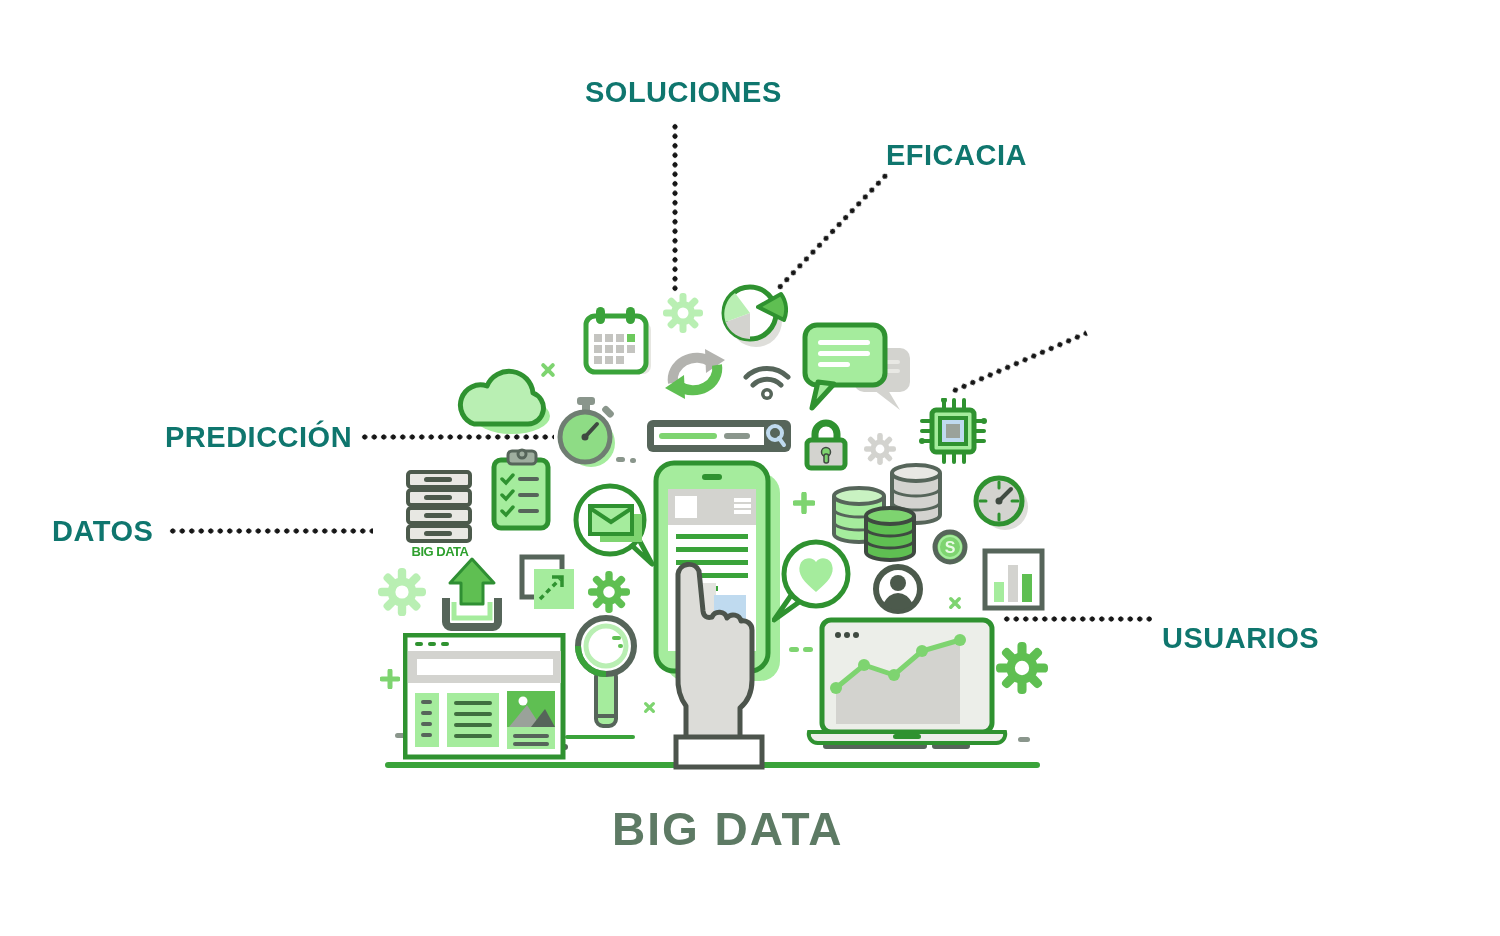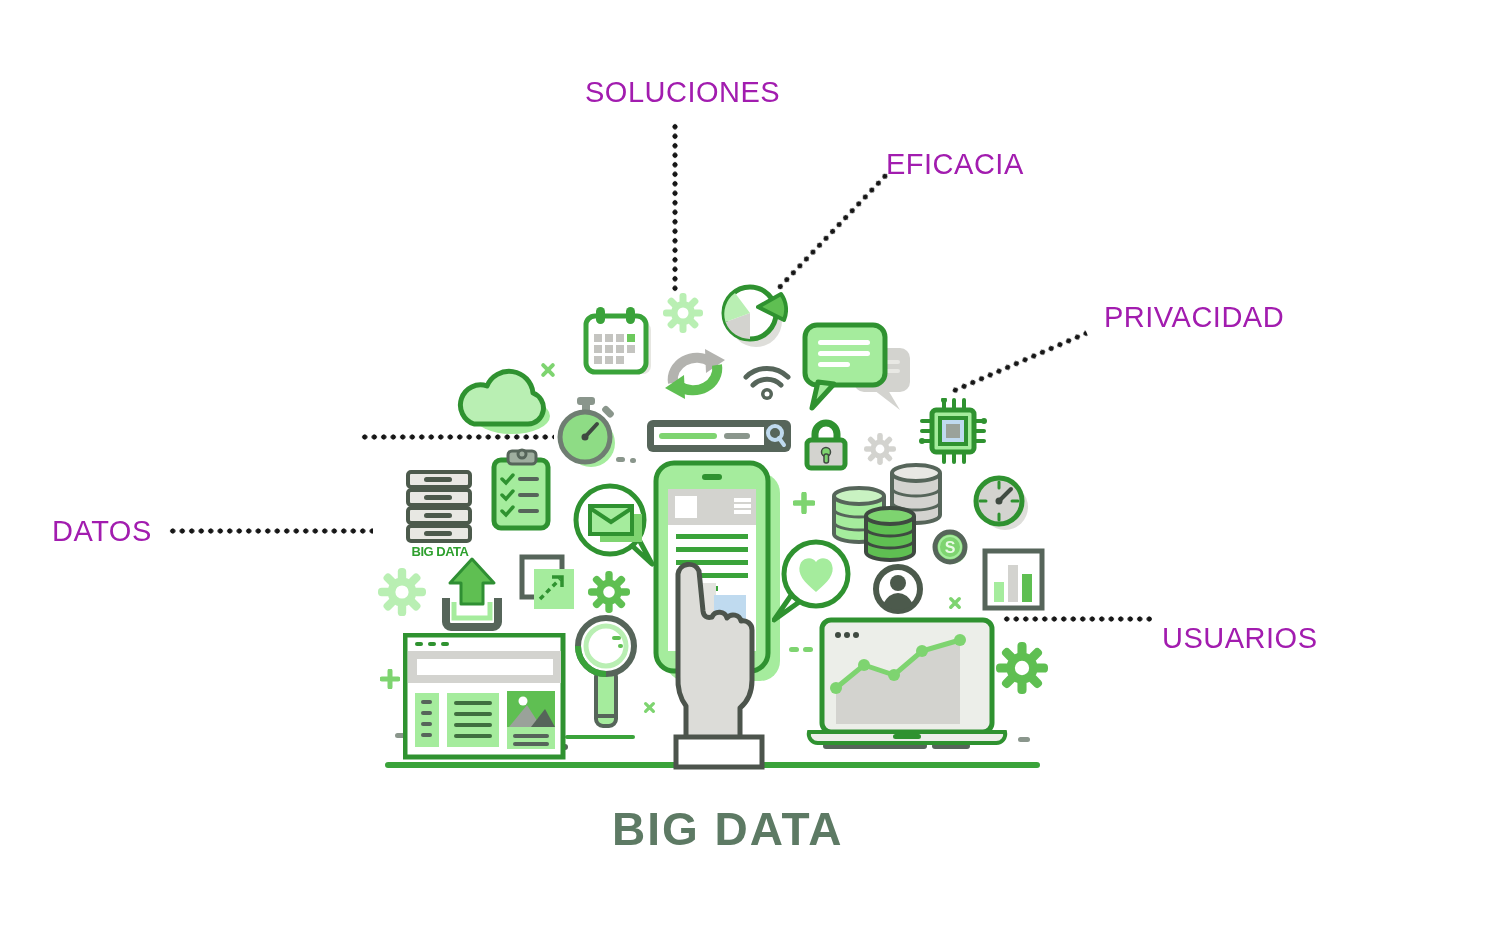--- a/index.html
+++ b/index.html
@@ -1,19 +1,19 @@
 <!DOCTYPE html>
 <html><head>
 <meta charset="utf-8">
 <style>
   html,body{margin:0;padding:0;background:#ffffff;}
   .canvas{position:relative;width:1500px;height:936px;background:#ffffff;overflow:hidden;
           font-family:"Liberation Sans", sans-serif;}
   .abs{position:absolute;}
-  .lbl{position:absolute;font-size:29px;color:#a21caf;letter-spacing:0.5px;white-space:nowrap;}
+  .lbl{position:absolute;font-size:29px;color:#0f766e;letter-spacing:0.5px;white-space:nowrap;font-weight:bold;}
   .title{position:absolute;font-size:46px;font-weight:bold;color:#5d7a64;letter-spacing:2px;white-space:nowrap;}
   .caption{position:absolute;font-size:13px;font-weight:bold;color:#2fa02f;letter-spacing:-0.5px;text-align:center;}
   .dot-h{position:absolute;height:6px;
          background-image:radial-gradient(circle,#161616 2.3px,transparent 2.9px);
          background-size:9.5px 6px;background-position:left center;}
   .dot-v{position:absolute;width:6px;
          background-image:radial-gradient(circle,#161616 2.3px,transparent 2.9px);
          background-size:6px 9.5px;background-position:center top;}
   .dot-d{transform-origin:left center;}
   .bar{position:absolute;border-radius:3px;}
@@ -35,22 +35,22 @@
         <rect x="16.5" y="0" width="7" height="11" rx="3" transform="rotate(180 20 20)"></rect>
         <rect x="16.5" y="0" width="7" height="11" rx="3" transform="rotate(225 20 20)"></rect>
         <rect x="16.5" y="0" width="7" height="11" rx="3" transform="rotate(270 20 20)"></rect>
         <rect x="16.5" y="0" width="7" height="11" rx="3" transform="rotate(315 20 20)"></rect>
       </g>
       <circle cx="20" cy="20" r="5.5" fill="#ffffff"></circle>
     </symbol>
   </svg>
 
   <div class="lbl" style="left:585px;top:76px">SOLUCIONES</div>
-  <div class="lbl" style="left:886px;top:148px">EFICACIA</div>
-  <div class="lbl" style="left:1104px;top:301px">PRIVACIDAD</div>
+  <div class="lbl" style="left:886px;top:139px">EFICACIA</div>
+  <div class="lbl" style="left:165px;top:421px">PREDICCIÓN</div>
   <div class="lbl" style="left:52px;top:515px">DATOS</div>
   <div class="lbl" style="left:1162px;top:622px">USUARIOS</div>
 
   <div class="dot-v" style="left:672px;top:122px;height:170px"></div>
   <div class="dot-h dot-d" style="left:777px;top:287px;width:161px;transform:rotate(-46.5deg)"></div>
   <div class="dot-h dot-d" style="left:951px;top:389px;width:148px;transform:rotate(-23.5deg)"></div>
   <div class="dot-h" style="left:360px;top:434px;width:194px"></div>
   <div class="dot-h" style="left:168px;top:528px;width:205px"></div>
   <div class="dot-h" style="left:1002px;top:616px;width:150px"></div>
 

